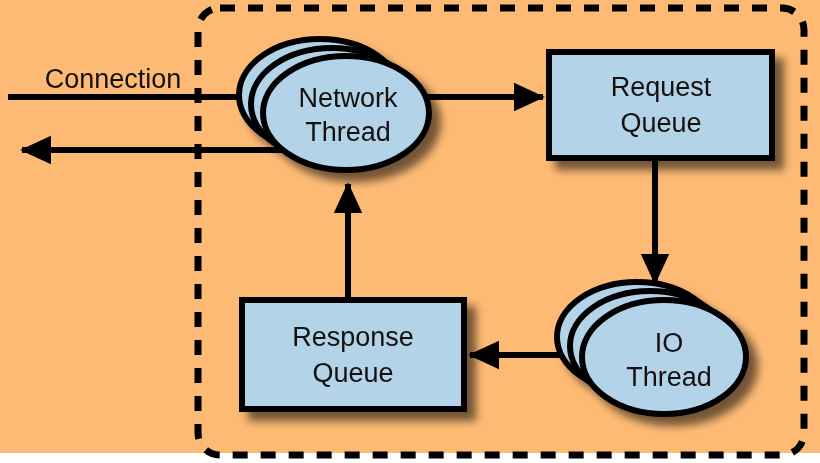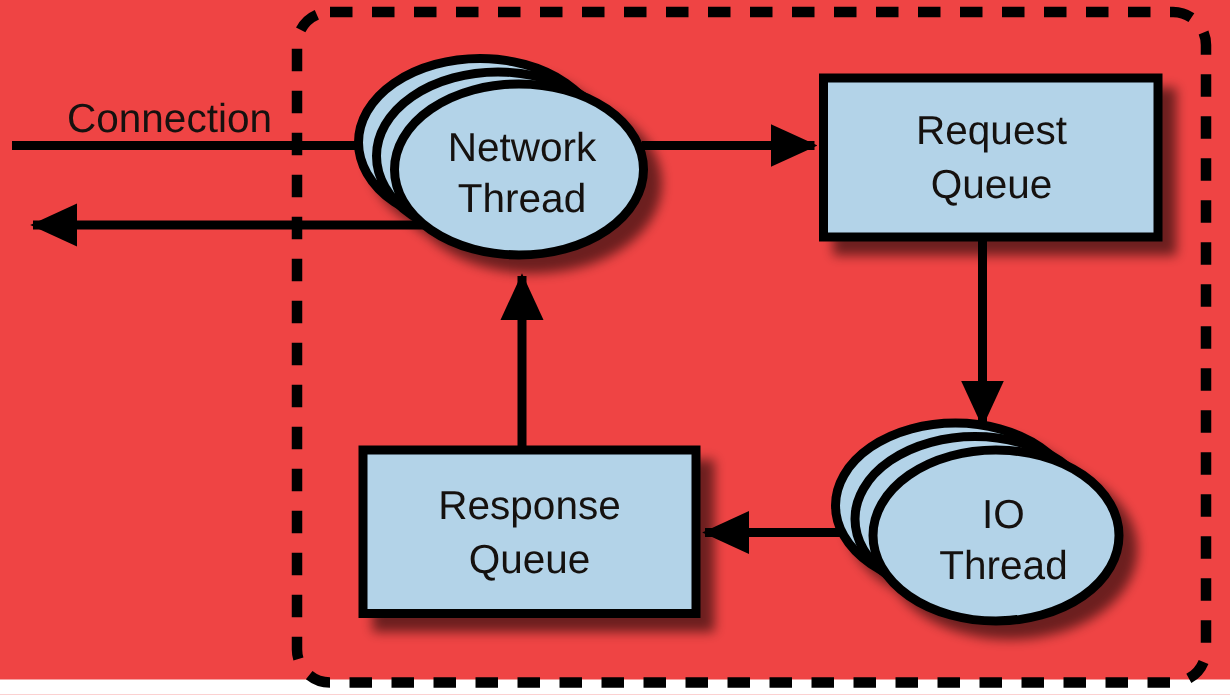--- a/index.html
+++ b/index.html
@@ -10,21 +10,21 @@
   body {
     width: 820px;
     height: 463px;
     overflow: hidden;
     font-family: "Liberation Sans", sans-serif;
   }
   #diagram-root {
     position: relative;
     width: 820px;
     height: 453px;
-    background: #ef4444;
+    background: #fdba74;
   }
   #diagram-svg {
     position: absolute;
     top: 0;
     left: 0;
     width: 820px;
     height: 463px;
     display: block;
   }
   .node-label {

